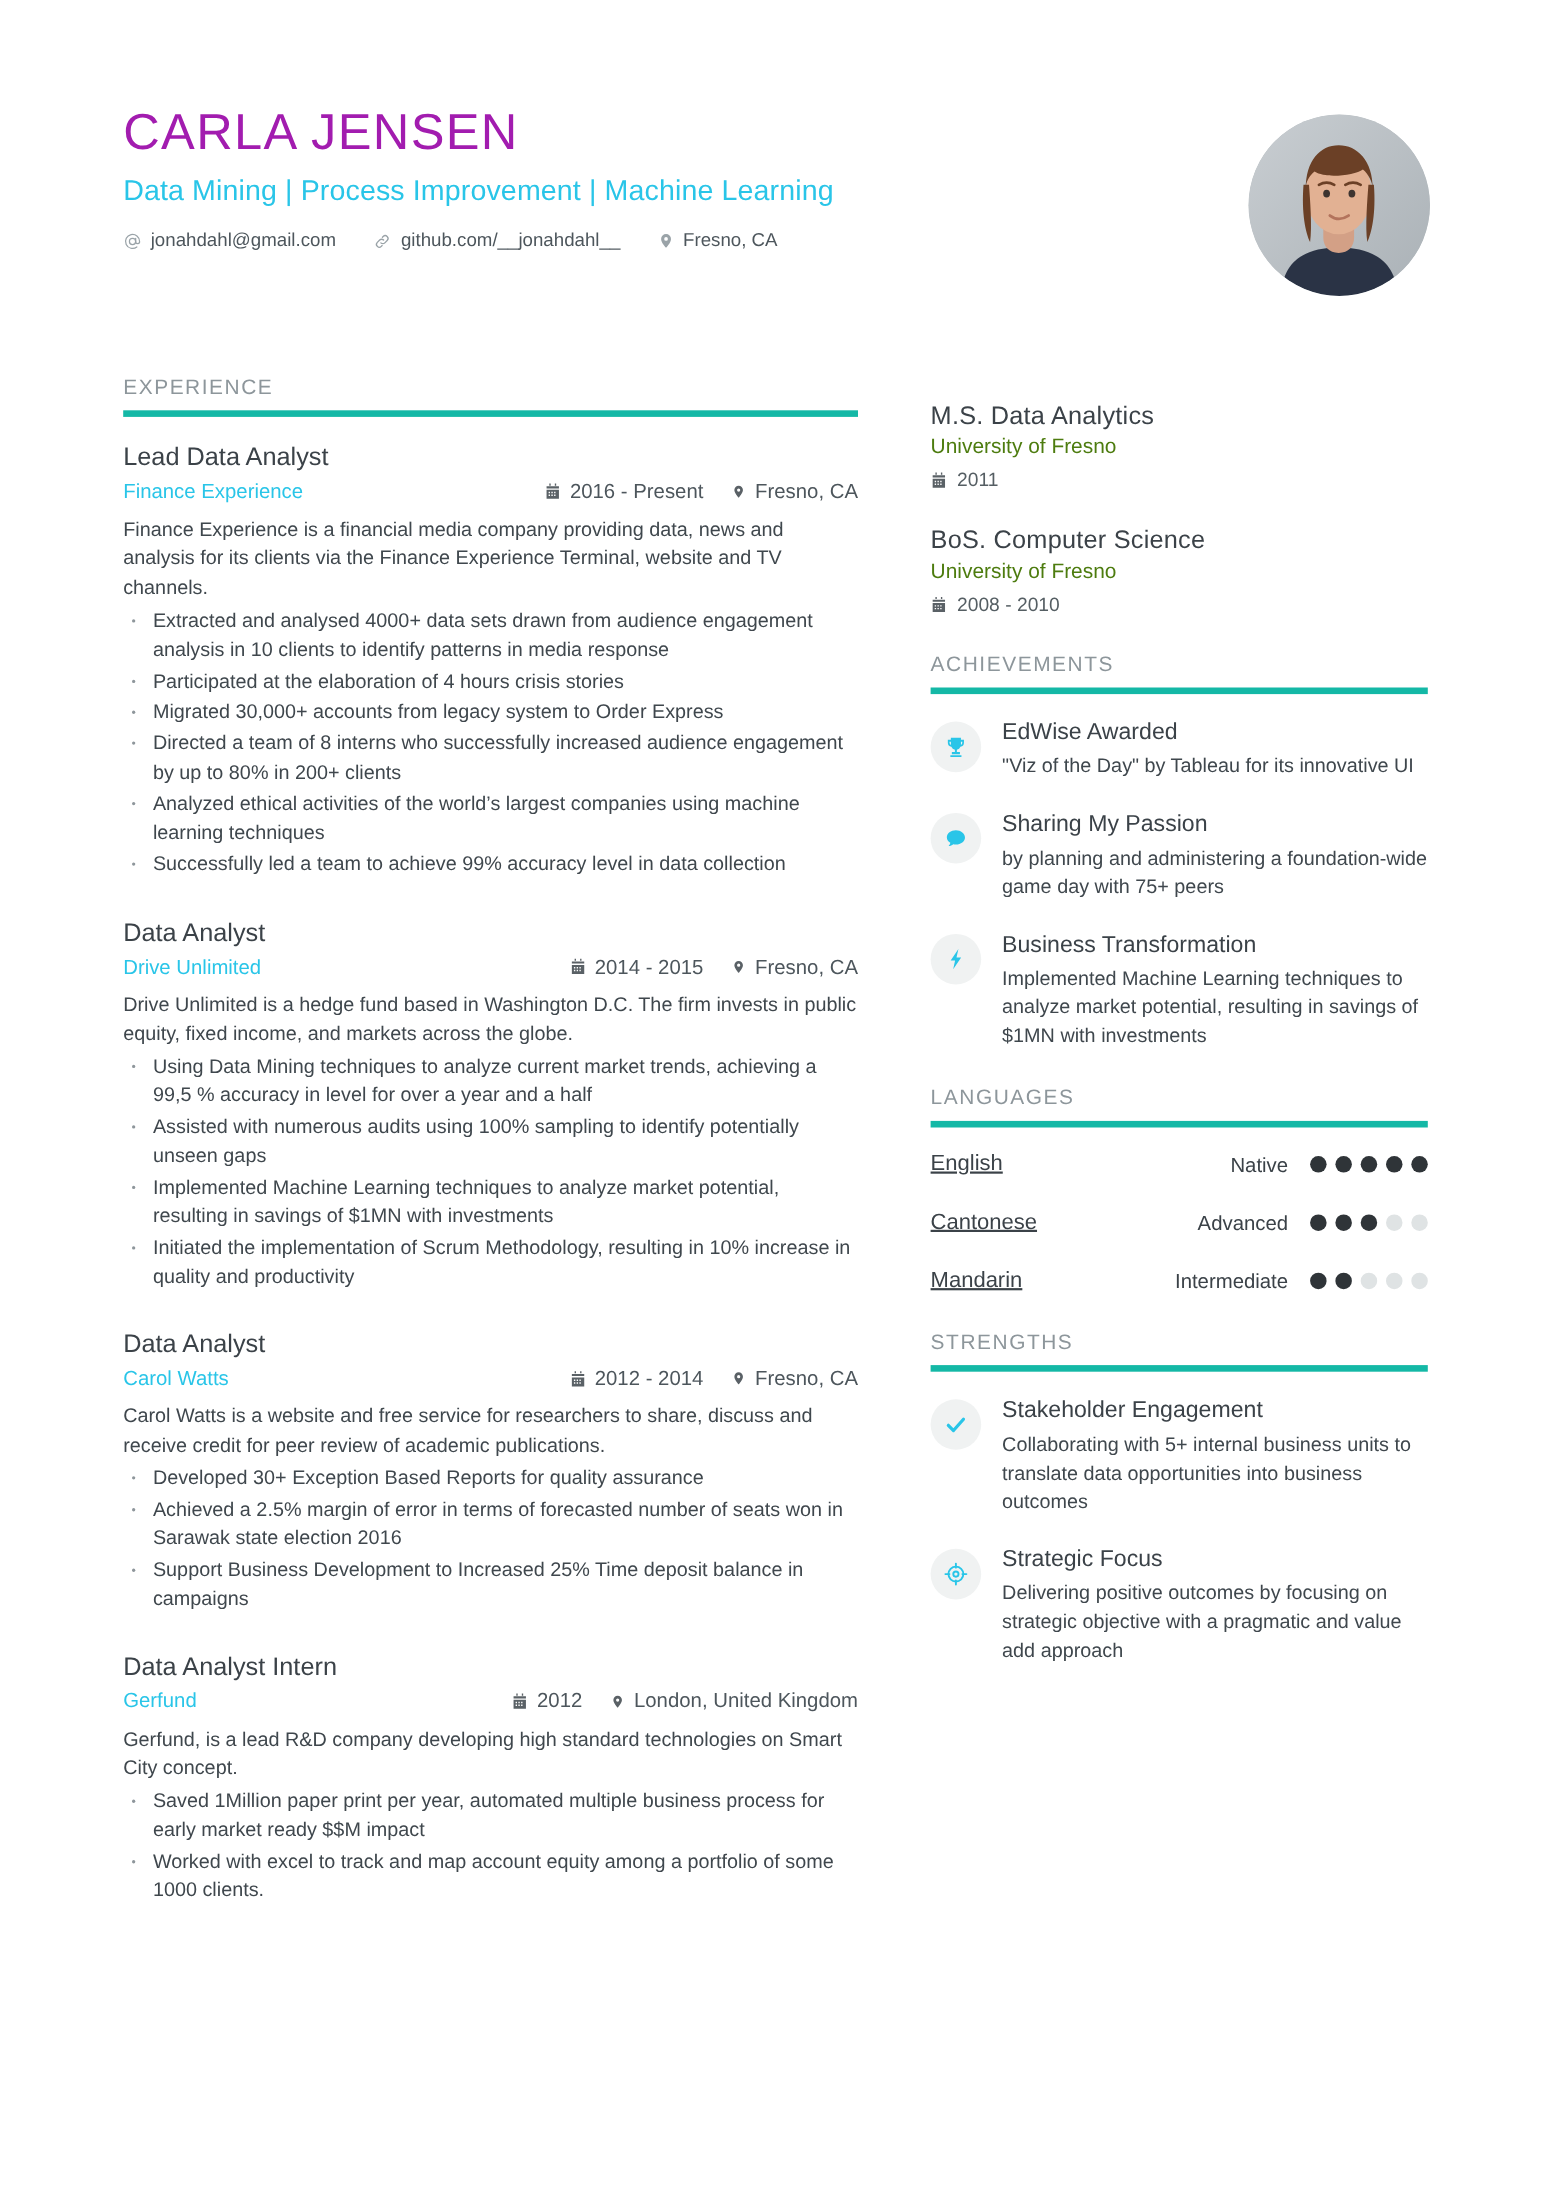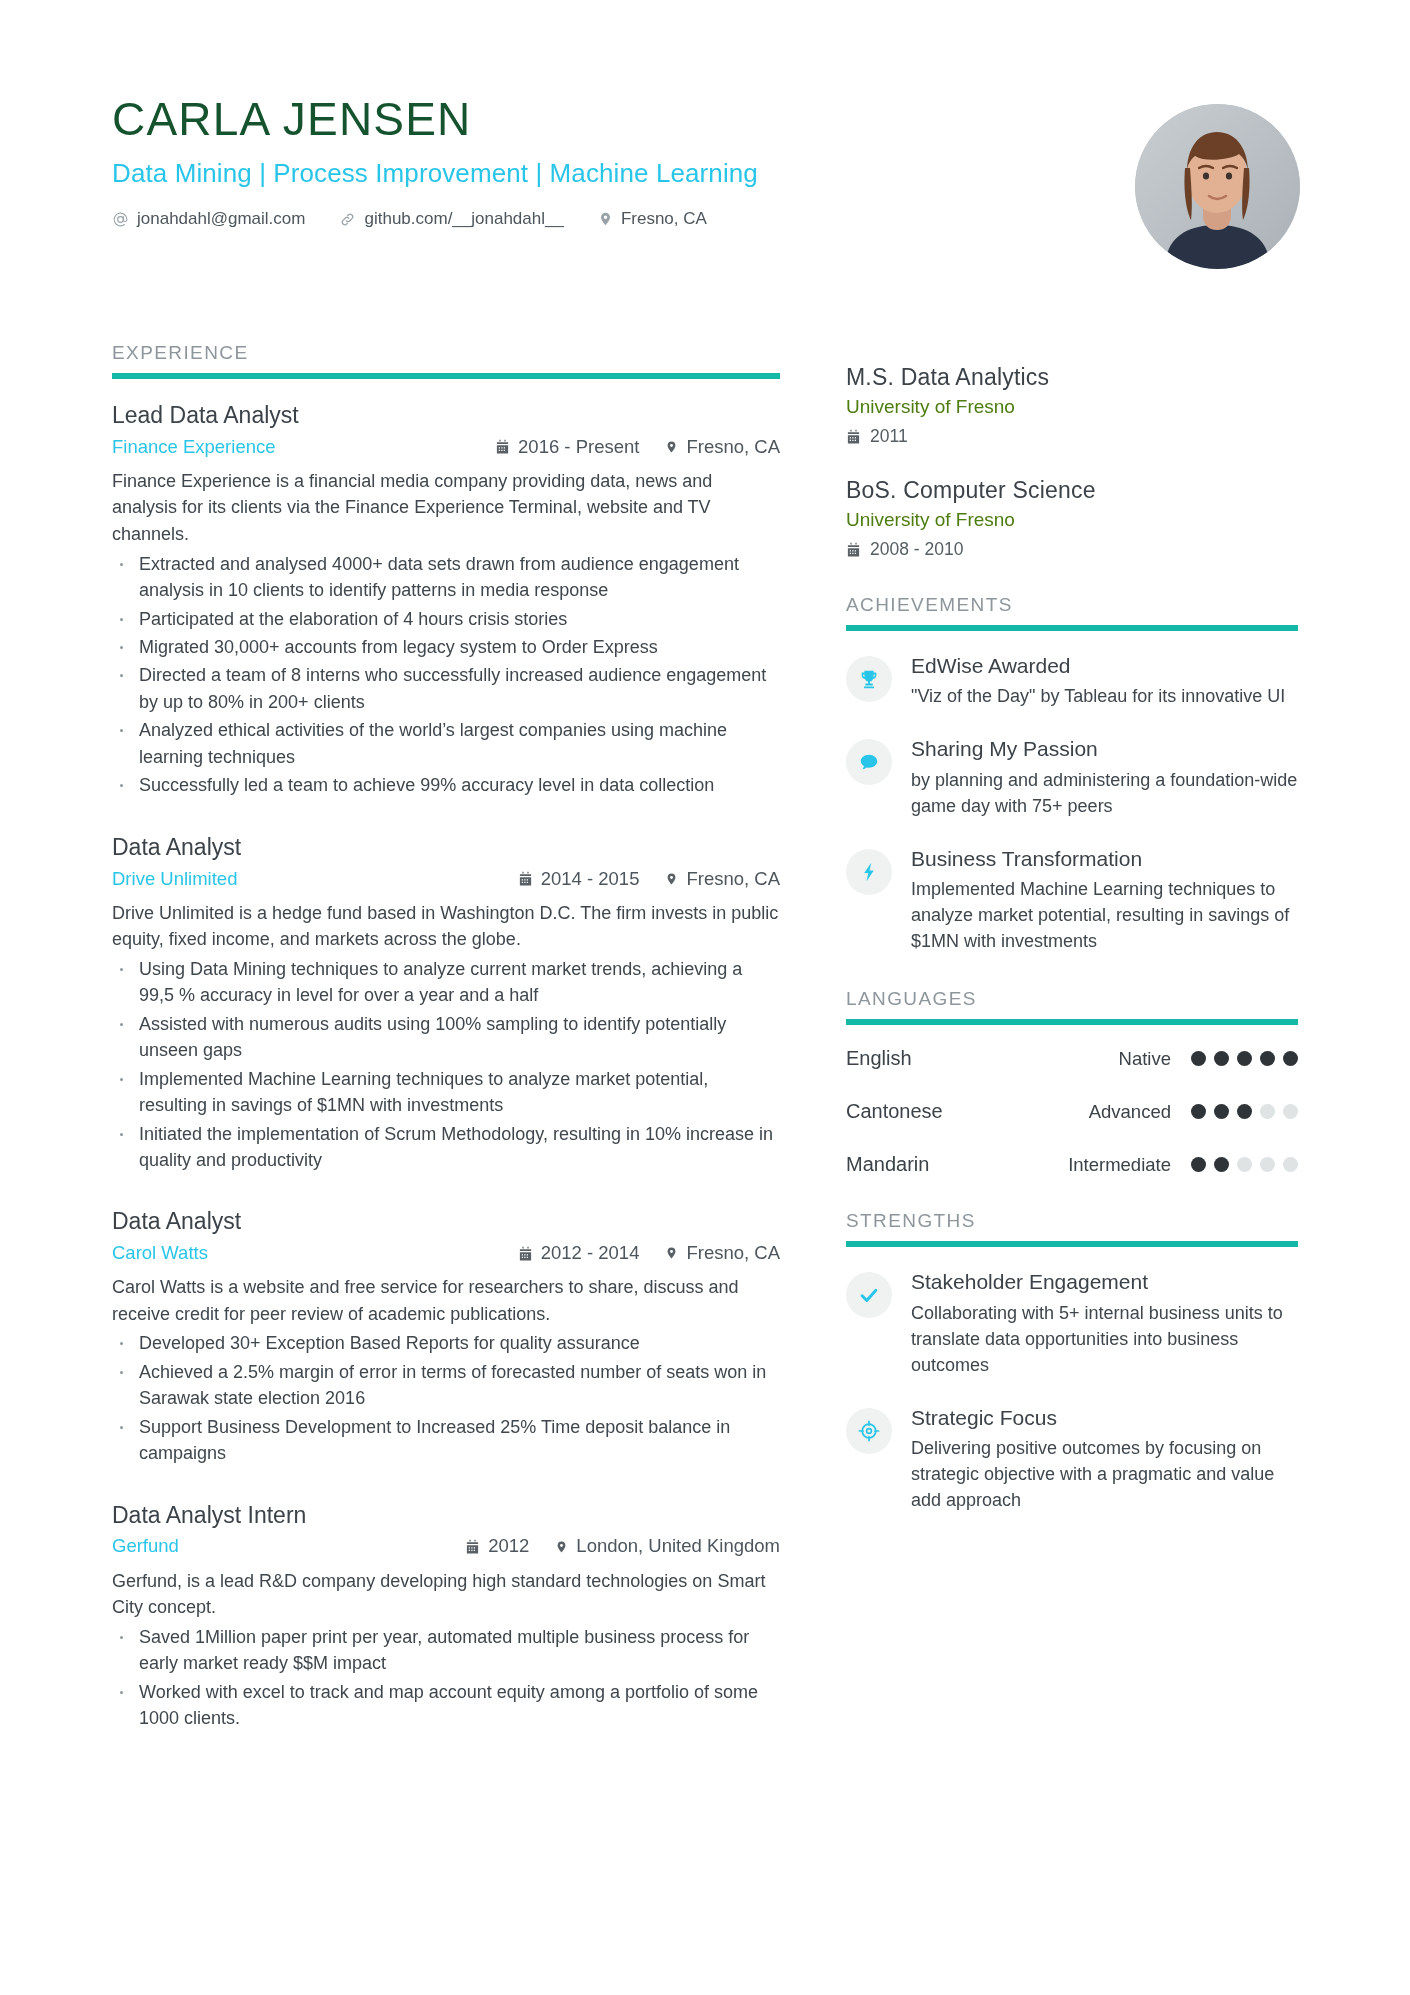--- a/index.html
+++ b/index.html
@@ -13,21 +13,21 @@
   .page {
     position: relative;
     width: 1410px; height: 1995px;
     padding: 86px 110px 0 112px;
   }
 
   
   .header { position: relative; height: 190px; }
   .name {
     font-size: 46px; font-weight: 400; letter-spacing: 1.2px;
-    color: #14532d; line-height: 1.0; margin-top: 10px;
+    color: #a21caf; line-height: 1.0; margin-top: 10px;
   }
   .headline {
     font-size: 26px; font-weight: 400; color: #29c5e8;
     margin-top: 16px; letter-spacing: 0.1px;
   }
   .contact-row {
     display: flex; align-items: center; gap: 34px;
     margin-top: 20px; font-size: 17px; color: #4d565c;
   }
   .contact-item { display: flex; align-items: center; gap: 8px; white-space: nowrap; }
@@ -95,21 +95,21 @@
   .itext { flex: 1 1 auto; }
   .ititle { font-size: 21px; color: #3b4248; line-height: 1.25; }
   .idesc { font-size: 18px; color: #3f474d; line-height: 1.45; margin-top: 4px; }
 
   
   .lang-row {
     display: flex; align-items: center; margin-bottom: 30px;
     font-size: 20px; color: #3b4248;
   }
   .lang-row:last-child { margin-bottom: 0; }
-  .lang-name { flex: 1 1 auto; }
+  .lang-name { flex: 1 1 auto; text-decoration: underline; }
   .lang-level { font-size: 18.5px; color: #3b4248; margin-right: 20px; white-space: nowrap; }
   .dots { display: flex; gap: 8px; flex: 0 0 auto; }
   .dot { width: 15px; height: 15px; border-radius: 50%; background: #dfe3e4; }
   .dot.on { background: #2f3438; }
 </style>
 </head>
 <body>
 
 <div class="page">
 

